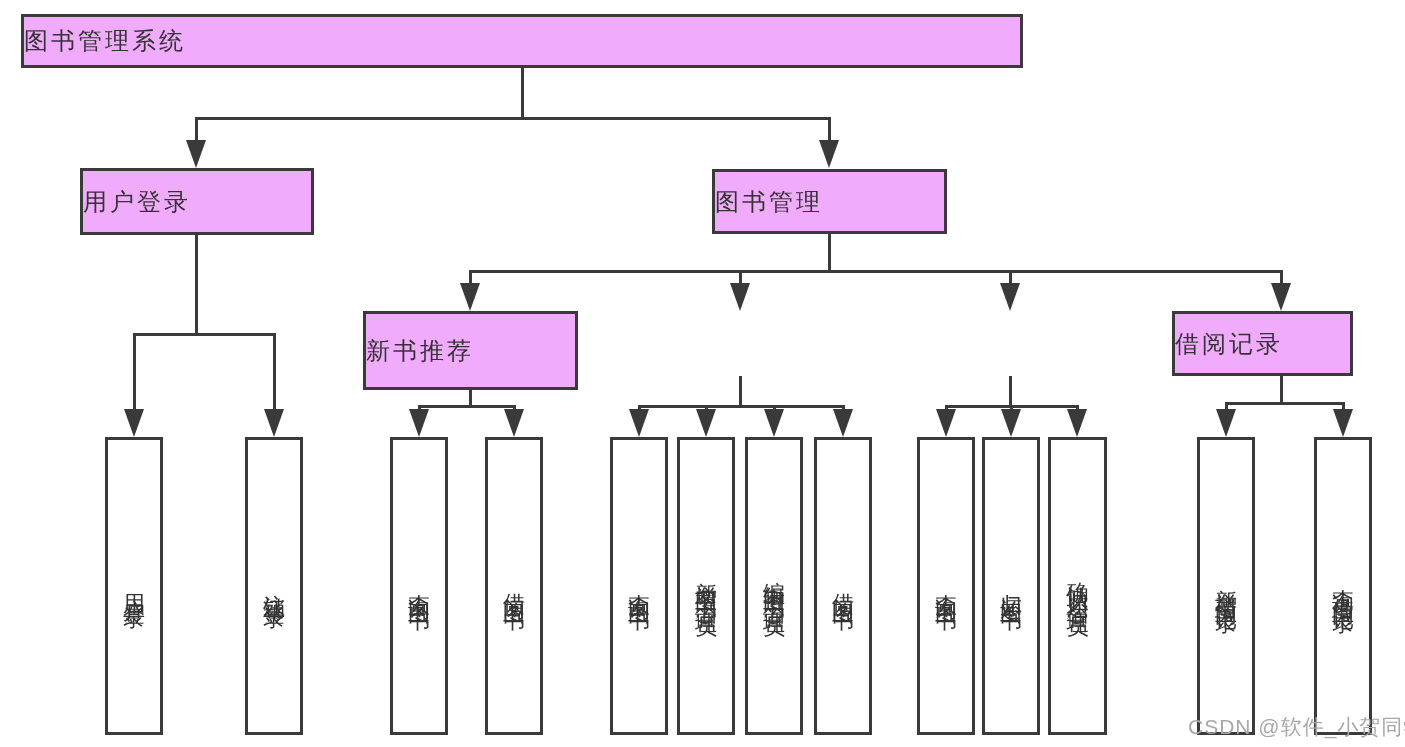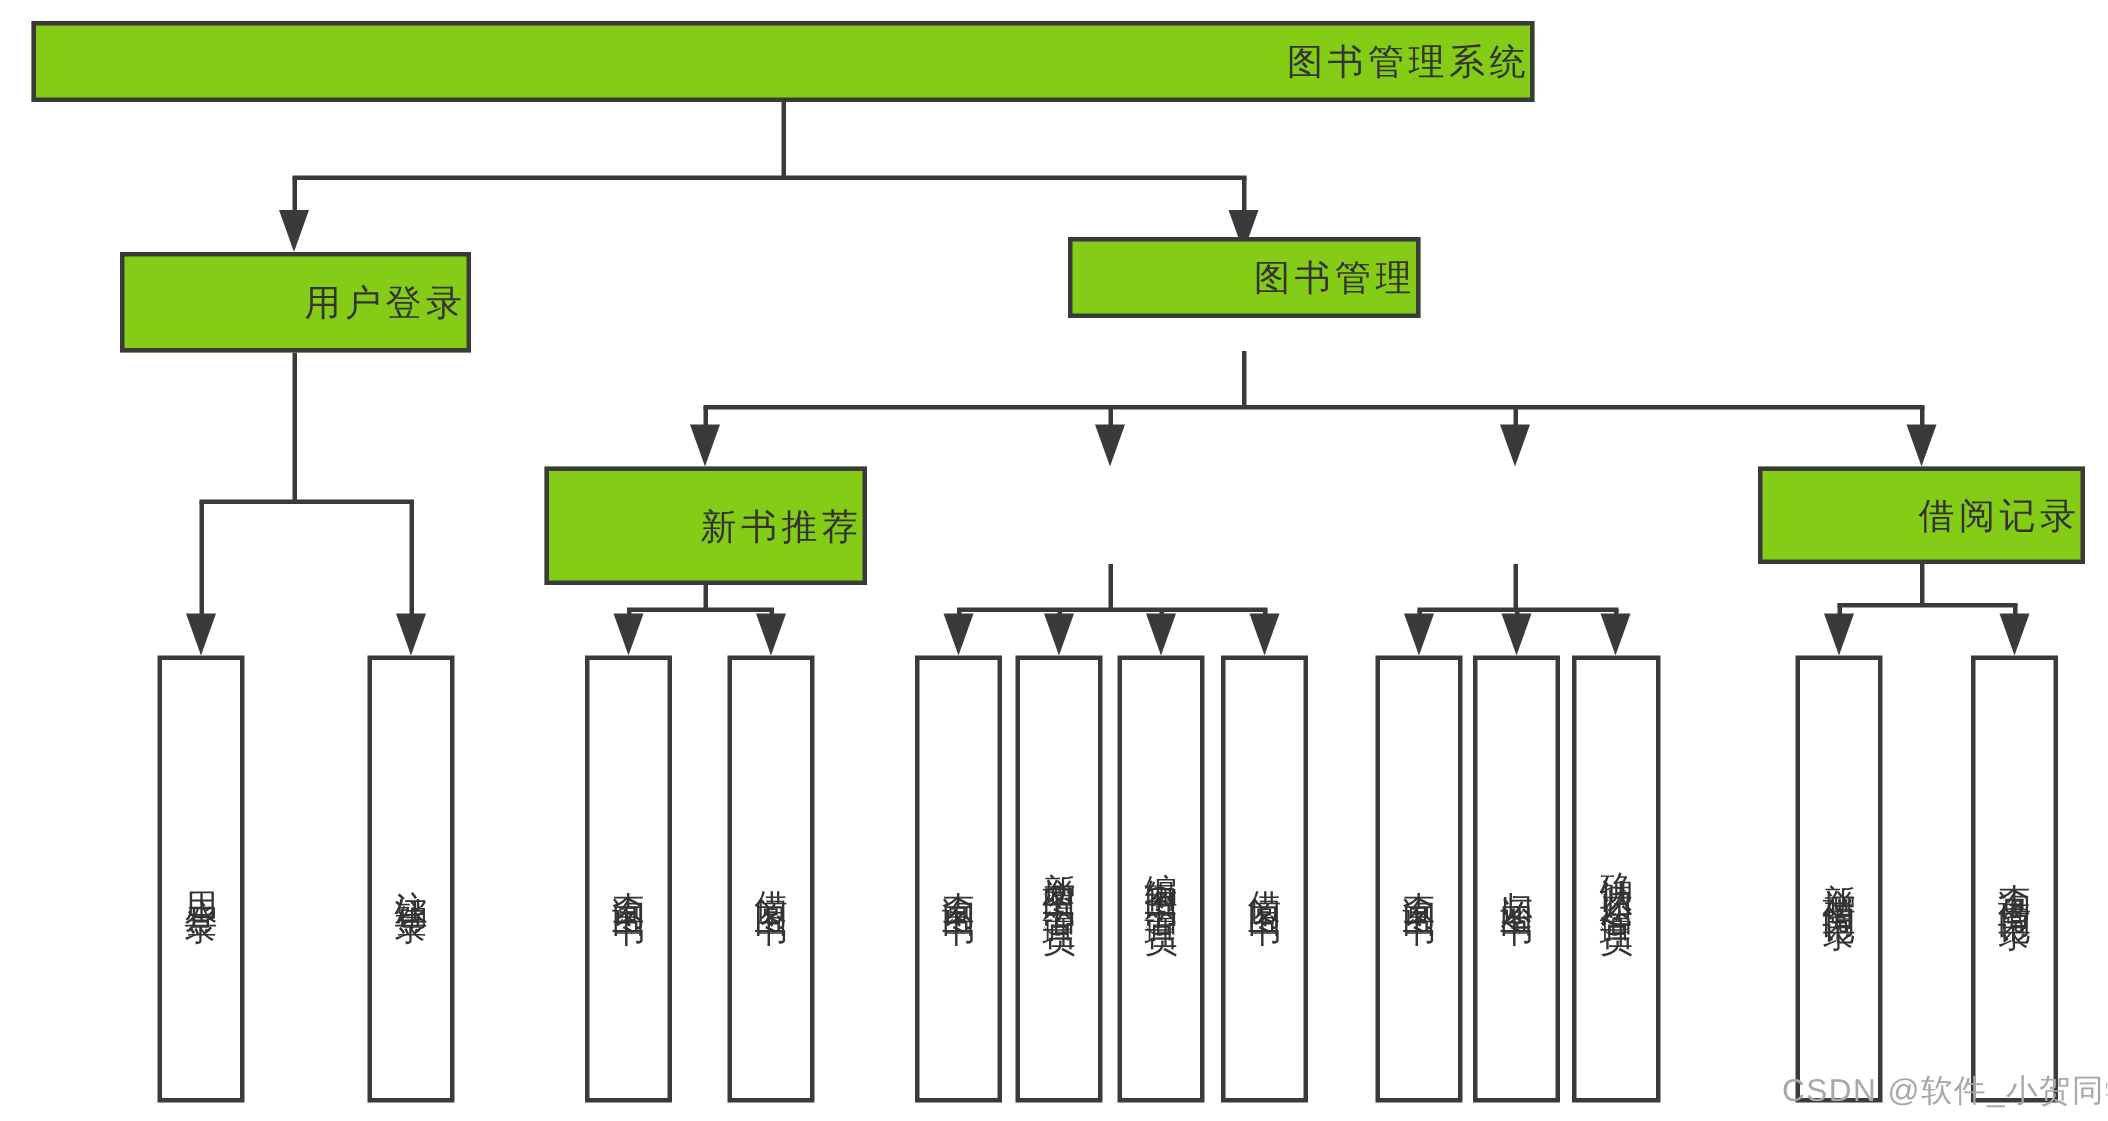--- a/index.html
+++ b/index.html
@@ -4,23 +4,23 @@
 <style>
   html,body{margin:0;padding:0;background:#fff;}
   #canvas{
     position:relative;width:1405px;height:747px;overflow:hidden;
     background:var(--bg,#ffffff);
     font-family:"Liberation Sans","DejaVu Sans",sans-serif;
     color:var(--text,#333333);
   }
   
   .hbox{
-    position:absolute;box-sizing:border-box;background:#84cc16;
+    position:absolute;box-sizing:border-box;background:#f0abfc;
     border:3px solid var(--line,#3a3a3a);
-    display:flex;align-items:center;justify-content:flex-end;
+    display:flex;align-items:center;justify-content:flex-start;
     font-size:24px;letter-spacing:3px;white-space:nowrap;
   }
   
   .leaf{
     position:absolute;box-sizing:border-box;background:#fff;
     border:3px solid var(--line,#3a3a3a);
     top:437px;width:58px;height:298px;
     display:flex;align-items:center;justify-content:center;
   }
   .vtext{
@@ -98,28 +98,28 @@
       <div class="ah" style="left: 1333px; top: 409px;"></div>
     </div>
 
   <div class="hbox" style="left:21px;top:14px;width:1002px;height:54px">
     <span>图书管理系统</span>
   </div>
 
   <div class="hbox lv2" style="left:80px;top:168px;width:234px;height:67px">
     <span>用户登录</span>
   </div>
-  <div class="hbox lv2" style="left:712px;top:158px;width:235px;height:54px">
+  <div class="hbox lv2" style="left:712px;top:169px;width:235px;height:65px">
     <span>图书管理</span>
   </div>
 
   <div class="hbox" style="left:363px;top:311px;width:215px;height:79px">
     <span>新书推荐</span>
   </div>
-  <div class="hbox" style="left:1172px;top:311px;width:218px;height:65px">
+  <div class="hbox" style="left:1172px;top:311px;width:181px;height:65px">
     <span>借阅记录</span>
   </div>
 
   <div class="leaf" style="left:105px">
     <span class="vtext">用户登录</span>
   </div>
   <div class="leaf" style="left:245px">
     <span class="vtext">注销登录</span>
   </div>
 

